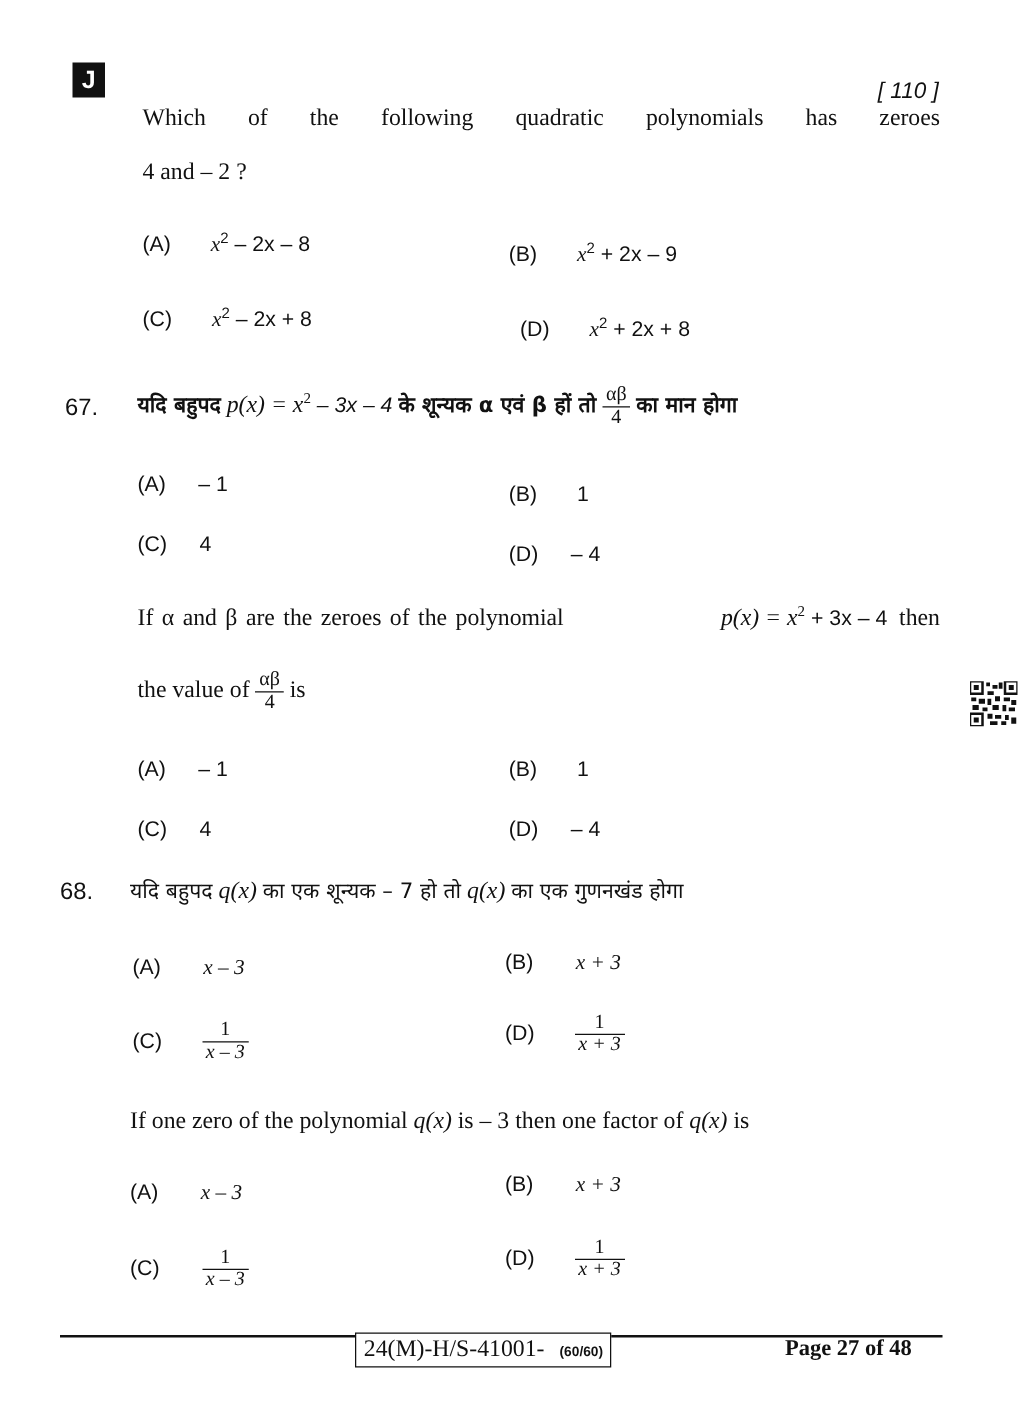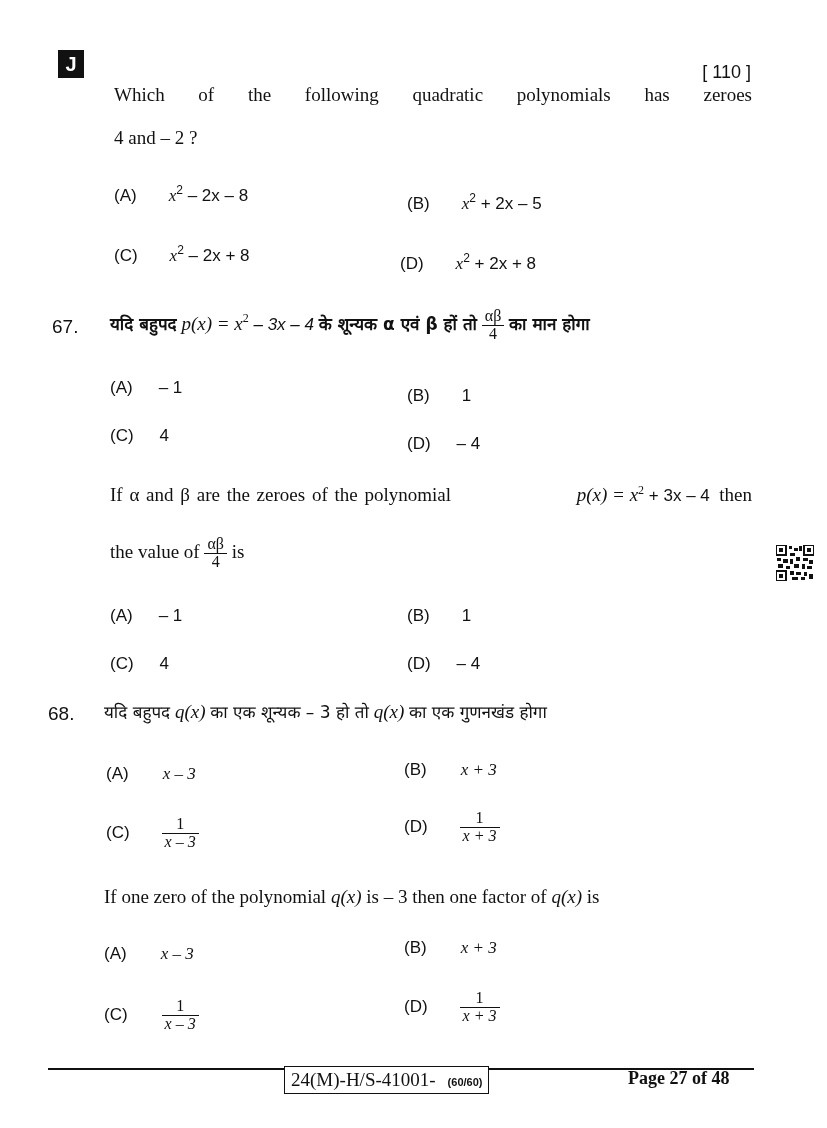--- a/index.html
+++ b/index.html
@@ -7,21 +7,21 @@
     width: 827px; height: 1128px; background: #ffffff; position: relative;
     overflow: hidden; color: #111;
     font-family: "Liberation Serif", "DejaVu Serif", serif;
   }
   .abs { position: absolute; }
   .badge {
     left: 58px; top: 50px; width: 26px; height: 28px; background: #111;
     color: #fff; font-family: "Liberation Sans", sans-serif; font-weight: bold;
     font-size: 20px; text-align: center; line-height: 28px;
   }
-  .qcode { right: 76px; top: 62px; font-size: 18px; font-family: "Liberation Sans", sans-serif; }
+  .qcode { right: 76px; top: 62px; font-size: 18px; font-family: "Liberation Sans", sans-serif; font-style: italic; }
   .text { font-size: 19px; white-space: nowrap; }
   .sans { font-family: "Liberation Sans", sans-serif; }
   .opt-label { font-family: "Liberation Sans", sans-serif; font-size: 17px; }
   .opt-val { font-family: "Liberation Sans", sans-serif; font-size: 17px; }
   .math { font-family: "Liberation Serif", serif; font-style: italic; }
   sup { font-size: 12px; vertical-align: super; line-height: 0; }
   .frac { display: inline-block; text-align: center; vertical-align: middle; font-size: 16px; line-height: 1.05; }
   .frac .num { display: block; border-bottom: 1.5px solid #111; padding: 0 3px; }
   .frac .den { display: block; padding: 0 3px; }
   .qnum { font-family: "Liberation Sans", sans-serif; font-size: 19px; }
@@ -45,27 +45,27 @@
   <span>Which of the following quadratic polynomials has zeroes</span>
 </div>
 <div class="abs text" style="left:114px; top:127px;text-align:right;">4 and – 2 ?</div>
 
 <div class="abs" style="left:114px; top:186px;">
   <span class="opt-label">(A)</span>
   <span class="opt-val" style="margin-left:28px;"><span class="math">x</span><sup>2</sup><span> – 2x – 8</span></span>
 </div>
 <div class="abs" style="left:407px; top:194px;">
   <span class="opt-label">(B)</span>
-  <span class="opt-val" style="margin-left:28px;"><span class="math">x</span><sup>2</sup><span> + 2x – 5</span></span>
+  <span class="opt-val" style="margin-left:28px;"><span class="math">x</span><sup>2</sup><span> + 2x – 9</span></span>
 </div>
 <div class="abs" style="left:114px; top:246px;">
   <span class="opt-label">(C)</span>
   <span class="opt-val" style="margin-left:28px;"><span class="math">x</span><sup>2</sup><span> – 2x + 8</span></span>
 </div>
-<div class="abs" style="left:400px; top:254px;">
+<div class="abs" style="left:416px; top:254px;">
   <span class="opt-label">(D)</span>
   <span class="opt-val" style="margin-left:28px;"><span class="math">x</span><sup>2</sup><span> + 2x + 8</span></span>
 </div>
 
 <div class="abs qnum" style="left:52px; top:316px;">67.</div>
 <div class="abs text" style="left:110px; top:308px;">
   <span class="hindi">यदि बहुपद</span>
   <span class="math">p(x) = x</span><sup>2</sup><span class="sans" style="font-size:17px;font-style:italic;"> – 3x – 4</span>
   <span class="hindi">के शून्यक α एवं β हों तो</span>
   <span class="frac"><span class="num">αβ</span><span class="den">4</span></span>
@@ -145,21 +145,21 @@
 </div>
 <div class="abs" style="left:407px; top:654px;">
   <span class="opt-label">(D)</span>
   <span class="opt-val" style="margin-left:22px;">– 4</span>
 </div>
 
 <div class="abs qnum" style="left:48px; top:703px;">68.</div>
 <div class="abs text" style="left:104px; top:700px;">
   <span class="hindi" style="font-weight:normal;">यदि बहुपद</span>
   <span class="math">q(x)</span>
-  <span class="hindi" style="font-weight:normal;">का एक शून्यक – 3 हो तो</span>
+  <span class="hindi" style="font-weight:normal;">का एक शून्यक – 7 हो तो</span>
   <span class="math">q(x)</span>
   <span class="hindi" style="font-weight:normal;">का एक गुणनखंड होगा</span>
 </div>
 
 <div class="abs" style="left:106px; top:764px;">
   <span class="opt-label">(A)</span>
   <span class="opt-val math" style="margin-left:30px; font-style:italic;">x – 3</span>
 </div>
 <div class="abs" style="left:404px; top:760px;">
   <span class="opt-label">(B)</span>

